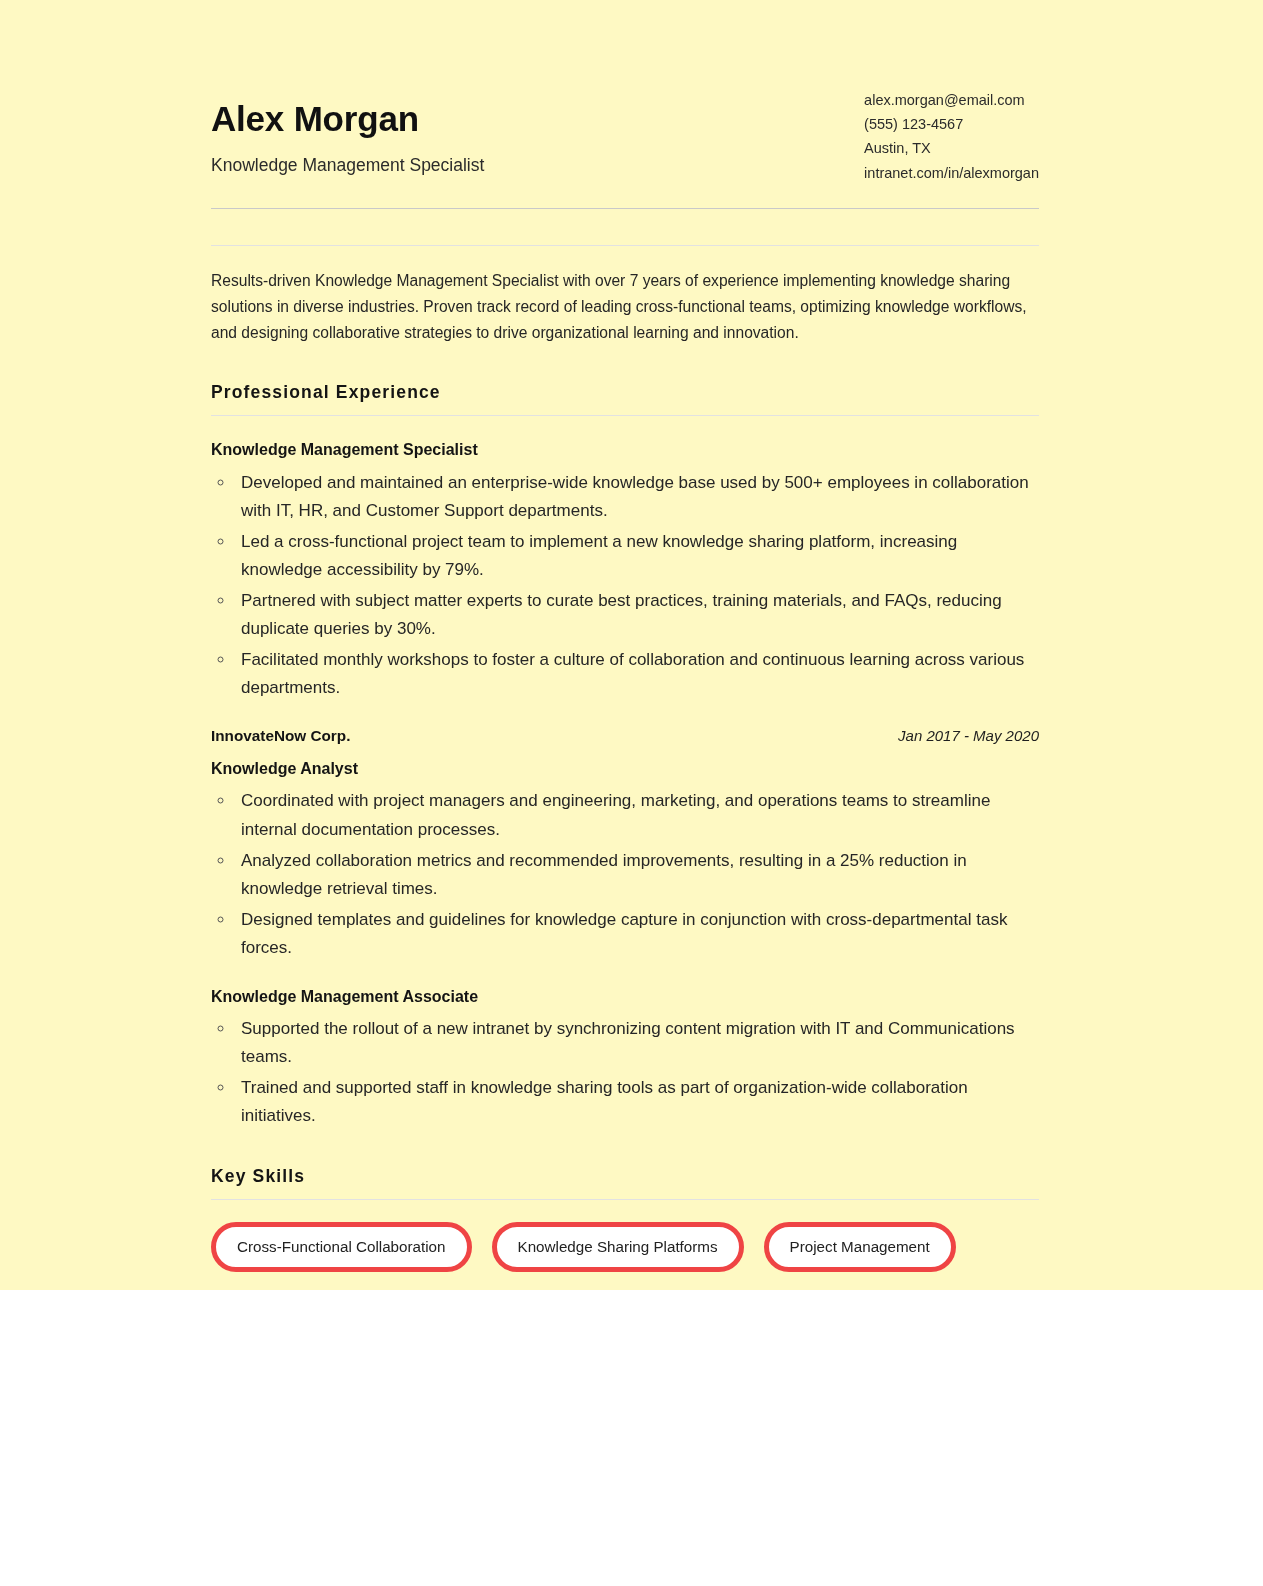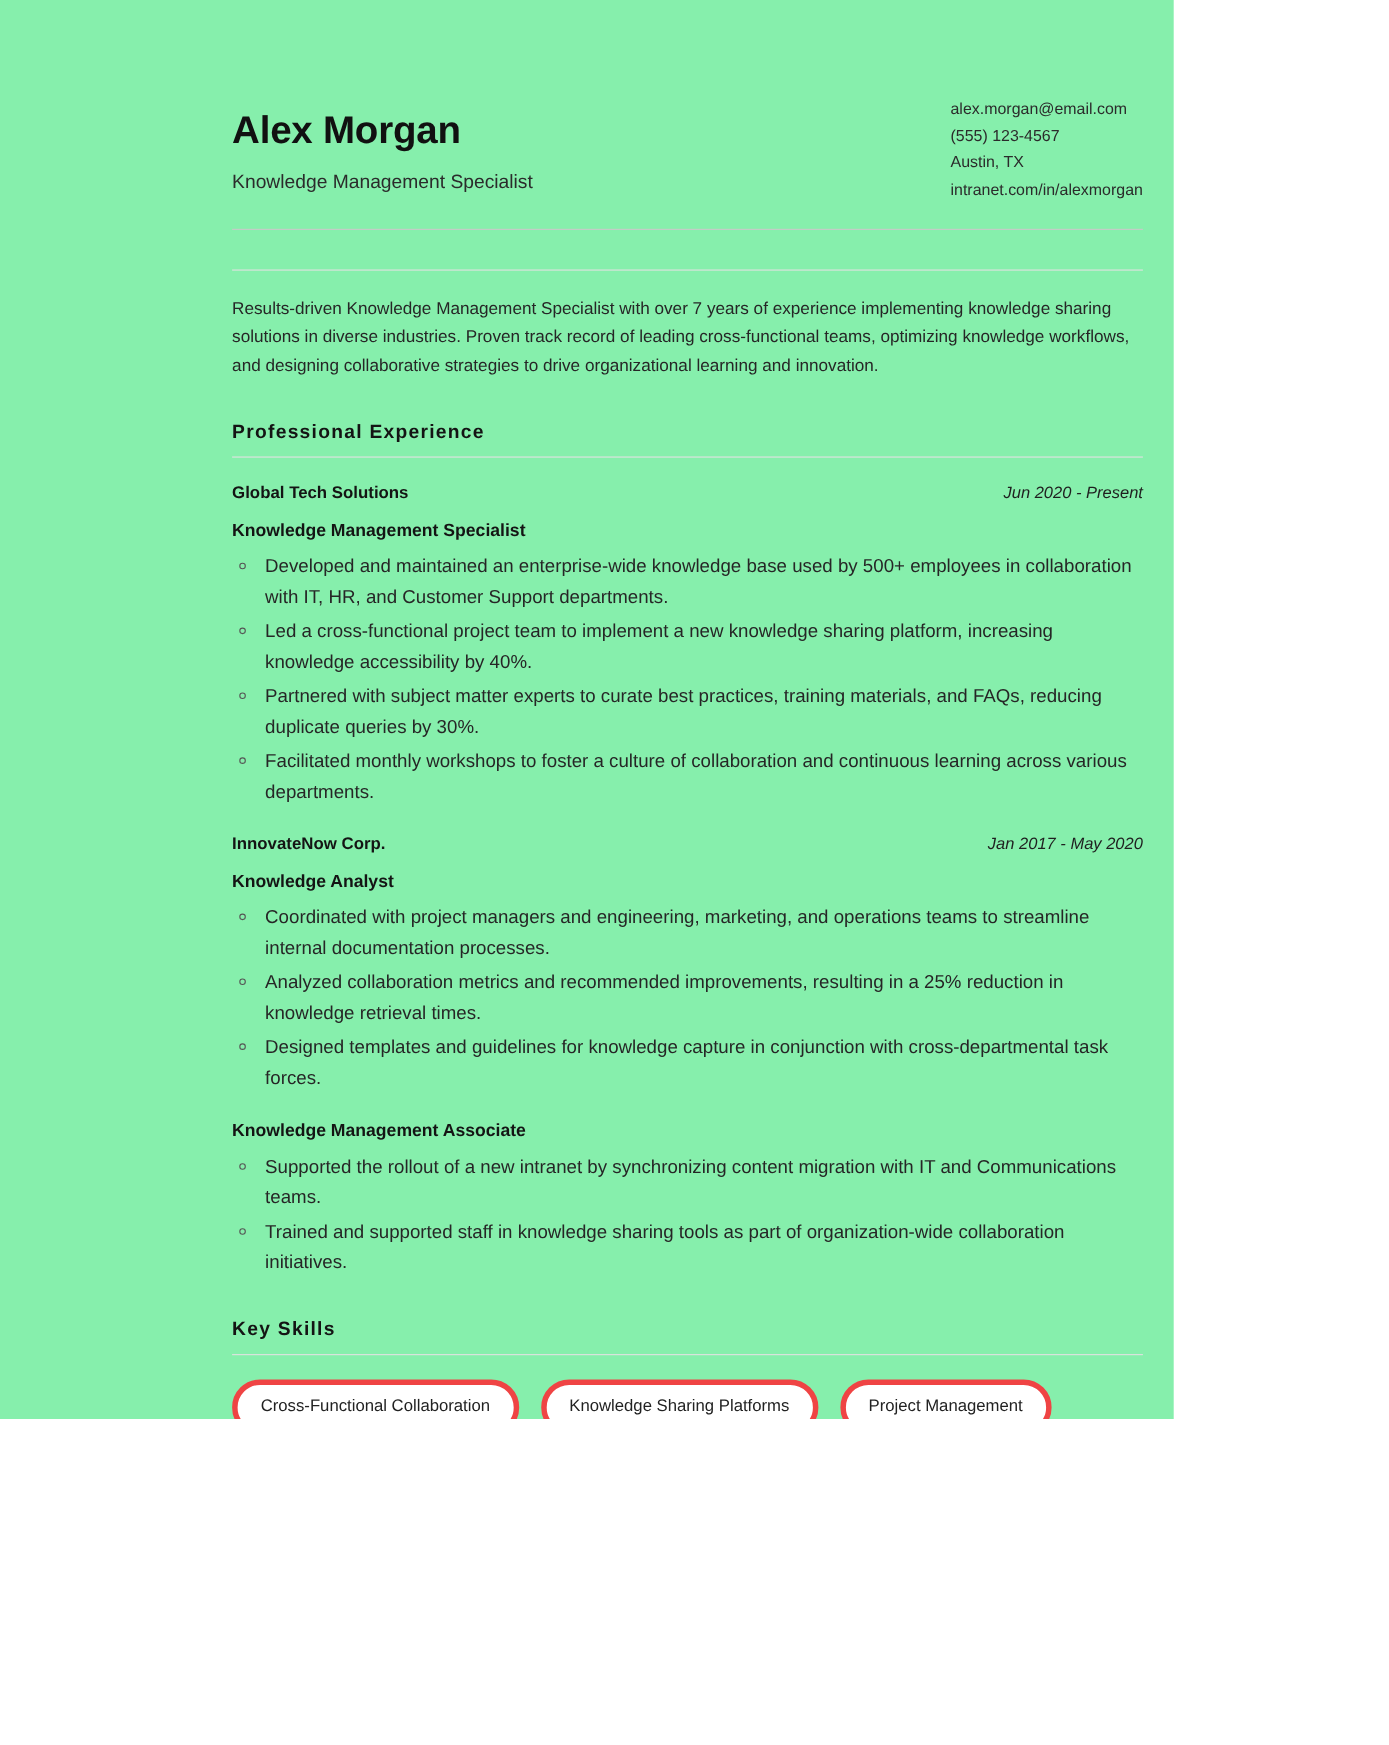--- a/index.html
+++ b/index.html
@@ -13,24 +13,24 @@
     font-family: "Liberation Sans", sans-serif;
     color: #1a1a1a;
     overflow: hidden;
   }
 
   
   .resume-page {
     position: absolute;
     left: 0;
     top: 0;
-    width: 1067px;
+    width: 1263px;
     height: 1290px;
     overflow: hidden;
-    background: #86efac;
+    background: #fef9c3;
   }
 
   .resume-inner {
     padding: 86px 224px 0 211px;
     box-sizing: border-box;
     width: 1263px;
   }
 
   
   .header {
@@ -178,28 +178,24 @@
     <div class="section">
       <hr class="section-rule">
       <p class="summary-text">Results-driven Knowledge Management Specialist with over 7 years of experience implementing knowledge sharing solutions in diverse industries. Proven track record of leading cross-functional teams, optimizing knowledge workflows, and designing collaborative strategies to drive organizational learning and innovation.</p>
     </div>
 
     <div class="section">
       <h2 class="section-title">Professional Experience</h2>
       <hr class="section-rule">
       <div id="jobs-container">
           <div class="job">
-            <div class="job-head">
-              <div class="job-company">Global Tech Solutions</div>
-              <div class="job-dates">Jun 2020 - Present</div>
-            </div>
             <div class="job-title">Knowledge Management Specialist</div>
             <ul class="job-bullets">
               <li>Developed and maintained an enterprise-wide knowledge base used by 500+ employees in collaboration with IT, HR, and Customer Support departments.</li>
-              <li>Led a cross-functional project team to implement a new knowledge sharing platform, increasing knowledge accessibility by 40%.</li>
+              <li>Led a cross-functional project team to implement a new knowledge sharing platform, increasing knowledge accessibility by 79%.</li>
               <li>Partnered with subject matter experts to curate best practices, training materials, and FAQs, reducing duplicate queries by 30%.</li>
               <li>Facilitated monthly workshops to foster a culture of collaboration and continuous learning across various departments.</li>
             </ul>
           </div>
           <div class="job">
             <div class="job-head">
               <div class="job-company">InnovateNow Corp.</div>
               <div class="job-dates">Jan 2017 - May 2020</div>
             </div>
             <div class="job-title">Knowledge Analyst</div>

